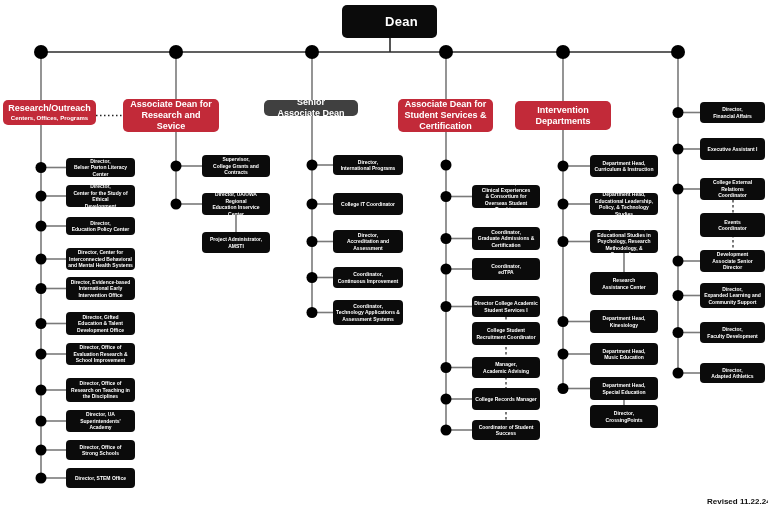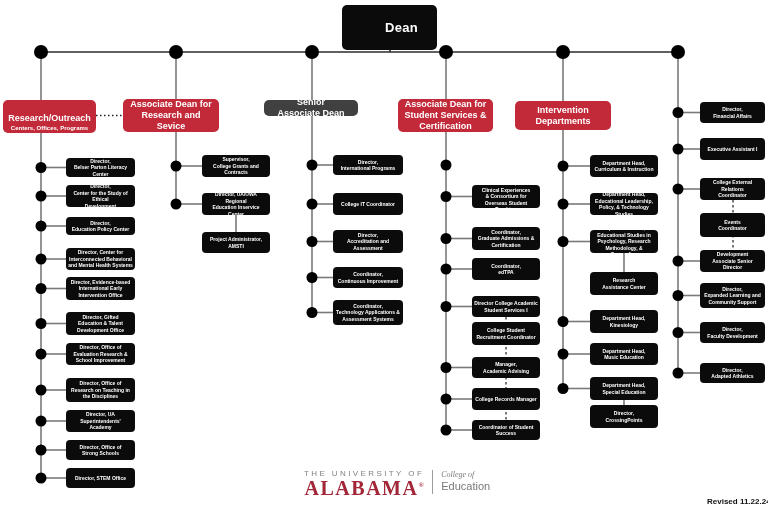--- a/index.html
+++ b/index.html
@@ -125,22 +125,22 @@
       <circle cx="563" cy="388.5" r="5.5" fill="#000000"></circle>
       <circle cx="678" cy="112.5" r="5.5" fill="#000000"></circle>
       <circle cx="678" cy="149" r="5.5" fill="#000000"></circle>
       <circle cx="678" cy="189" r="5.5" fill="#000000"></circle>
       <circle cx="678" cy="261" r="5.5" fill="#000000"></circle>
       <circle cx="678" cy="295.5" r="5.5" fill="#000000"></circle>
       <circle cx="678" cy="332.5" r="5.5" fill="#000000"></circle>
       <circle cx="678" cy="373" r="5.5" fill="#000000"></circle>
     </svg>
   <div id="nodes">
-      <div class="node dean" style="left: 342px; top: 5px; width: 95px; height: 45px; padding-left: 24px;">Dean</div>
-      <div class="node header" style="left: 3px; top: 100px; width: 93px; height: 33px; background: rgb(194, 42, 57); justify-content: flex-end;"><span>Research/Outreach</span><span class="sub">Centers, Offices, Programs</span></div>
+      <div class="node dean" style="left: 342px; top: 5px; width: 95px; height: 33px; padding-left: 24px;">Dean</div>
+      <div class="node header" style="left: 3px; top: 100px; width: 93px; height: 25px; background: rgb(194, 42, 57);"><span>Research/Outreach</span><span class="sub">Centers, Offices, Programs</span></div>
       <div class="node header" style="left: 123px; top: 99px; width: 96px; height: 33px; background: rgb(194, 42, 57);">Associate Dean for
 Research and Sevice</div>
       <div class="node header" style="left: 264px; top: 100px; width: 94px; height: 16px; background: #404040;">Senior
 Associate Dean</div>
       <div class="node header" style="left: 398px; top: 99px; width: 95px; height: 33px; background: rgb(194, 42, 57);">Associate Dean for
 Student Services &amp;
 Certification</div>
       <div class="node header" style="left: 515px; top: 101px; width: 96px; height: 29px; background: rgb(194, 42, 57);">Intervention
 Departments</div>
       <div class="node box" style="left: 66px; top: 158px; width: 69px; height: 19px;">Director,
@@ -235,26 +235,15 @@
 Associate Senior Director</div>
       <div class="node box" style="left: 700px; top: 283px; width: 65px; height: 25px;">Director,
 Expanded Learning and
 Community Support</div>
       <div class="node box" style="left: 700px; top: 322px; width: 65px; height: 21px;">Director,
 Faculty Development</div>
       <div class="node box" style="left: 700px; top: 363px; width: 65px; height: 20px;">Director,
 Adapted Athletics</div>
     </div>
 
-  <div class="logo">
-    <div class="wordmark">
-      <div class="uni-line">THE UNIVERSITY OF</div>
-      <div class="bama"><span>ALABAMA</span><sup>®</sup></div>
-    </div>
-    <div class="logo-divider"></div>
-    <div class="college">
-      <div class="college-of">College of</div>
-      <div class="education">Education</div>
-    </div>
-  </div>
 
   <div class="revised">Revised 11.22.24</div>
 </div>
 
 </body></html>

